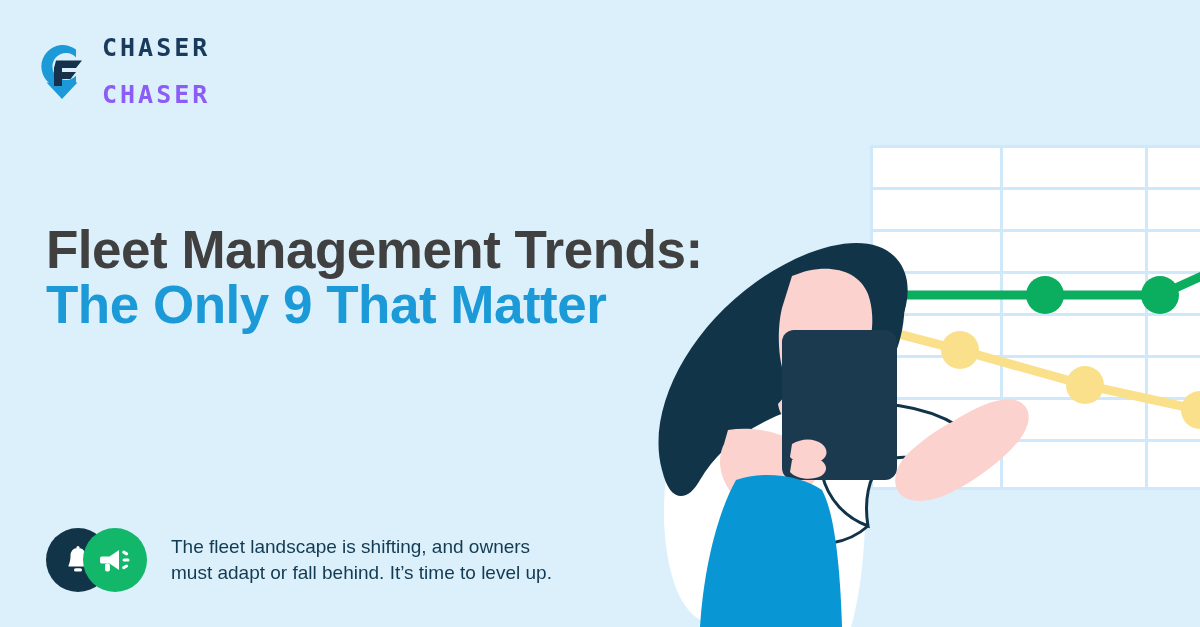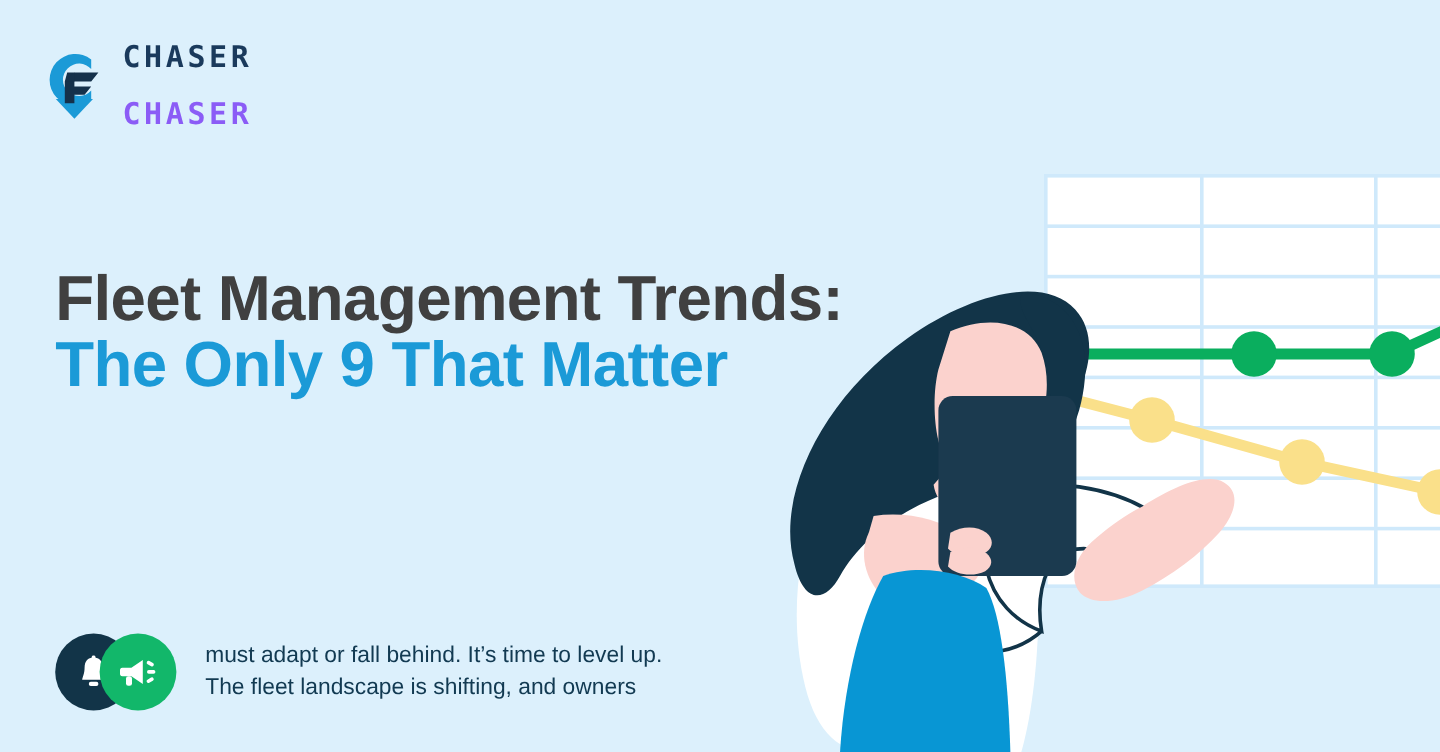--- a/index.html
+++ b/index.html
@@ -263,18 +263,18 @@
           <path d="M3 10.5 L10.5 10.5 L20 4 L20 24 L10.5 17.5 L3 17.5 C1.6 17.5 1 16.6 1 15.4
                    L1 12.6 C1 11.4 1.6 10.5 3 10.5 Z" fill="#ffffff"></path>
           <rect x="6" y="17.5" width="5" height="8" rx="2" fill="#ffffff"></rect>
           <rect x="23.5" y="12.4" width="7" height="3" rx="1.5" fill="#ffffff"></rect>
           <rect x="23" y="5.4" width="6.4" height="3" rx="1.5" fill="#ffffff" transform="rotate(30 26 7)"></rect>
           <rect x="23" y="19.4" width="6.4" height="3" rx="1.5" fill="#ffffff" transform="rotate(-30 26 21)"></rect>
         </svg>
       </div>
     </div>
     <div class="footer-text">
+      <div>The fleet landscape is shifting, and owners</div>
       <div>must adapt or fall behind. It’s time to level up.</div>
-      <div>The fleet landscape is shifting, and owners</div>
     </div>
   </div>
 
 </div>
 
 </body></html>

